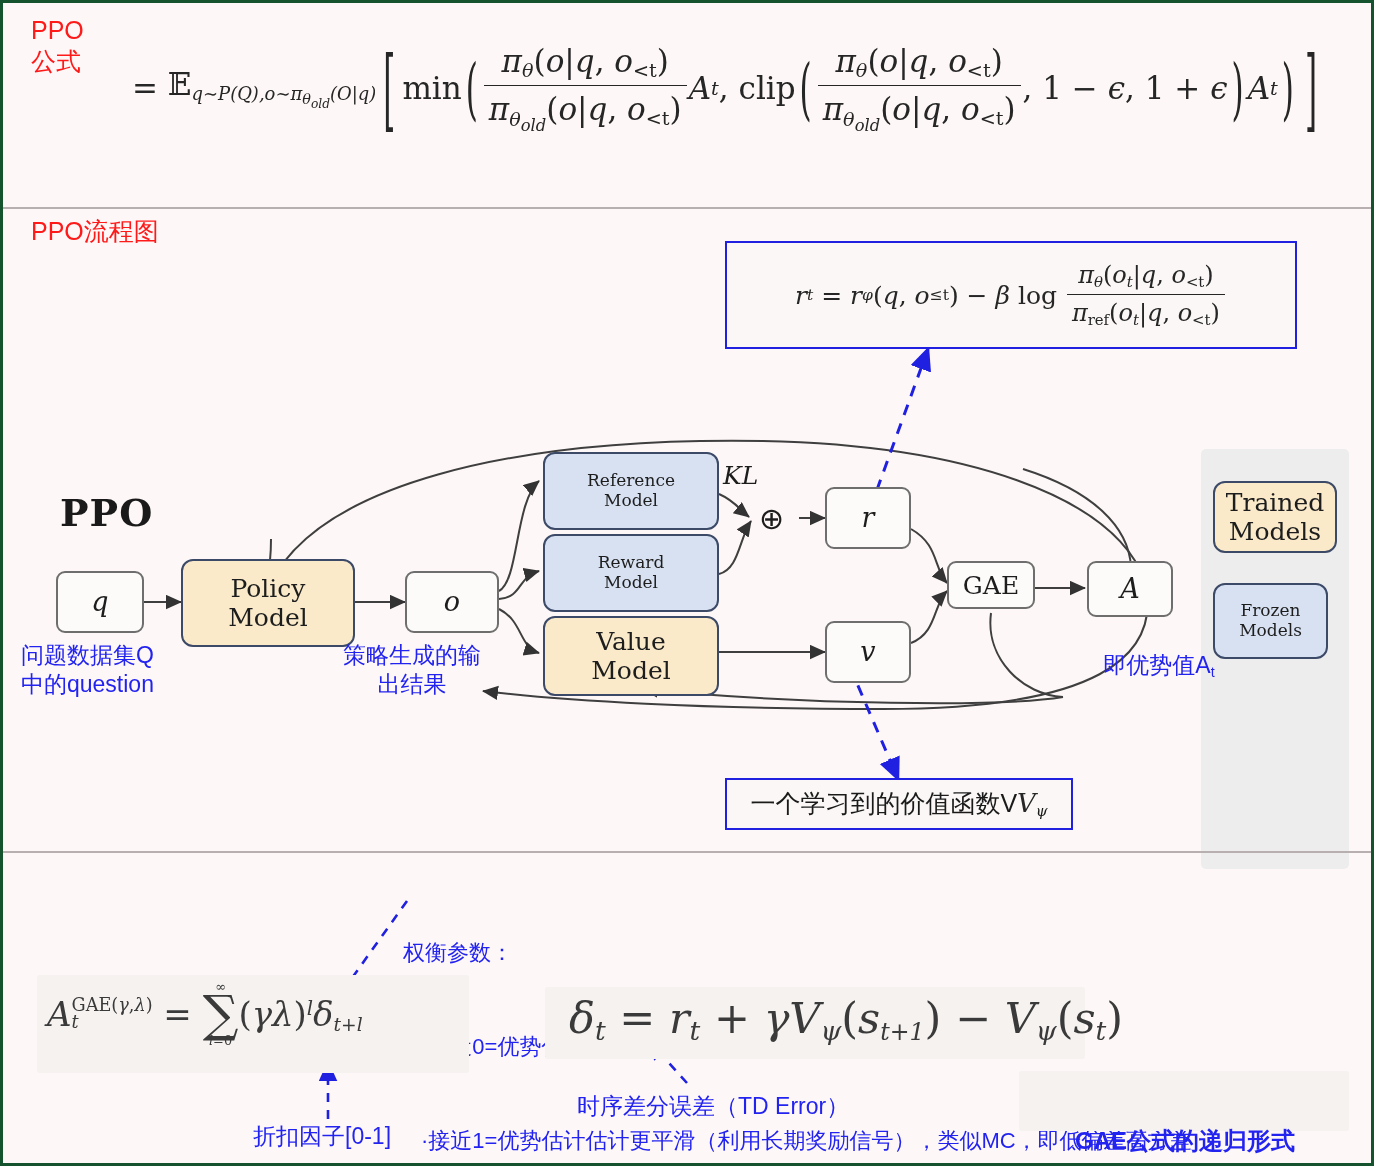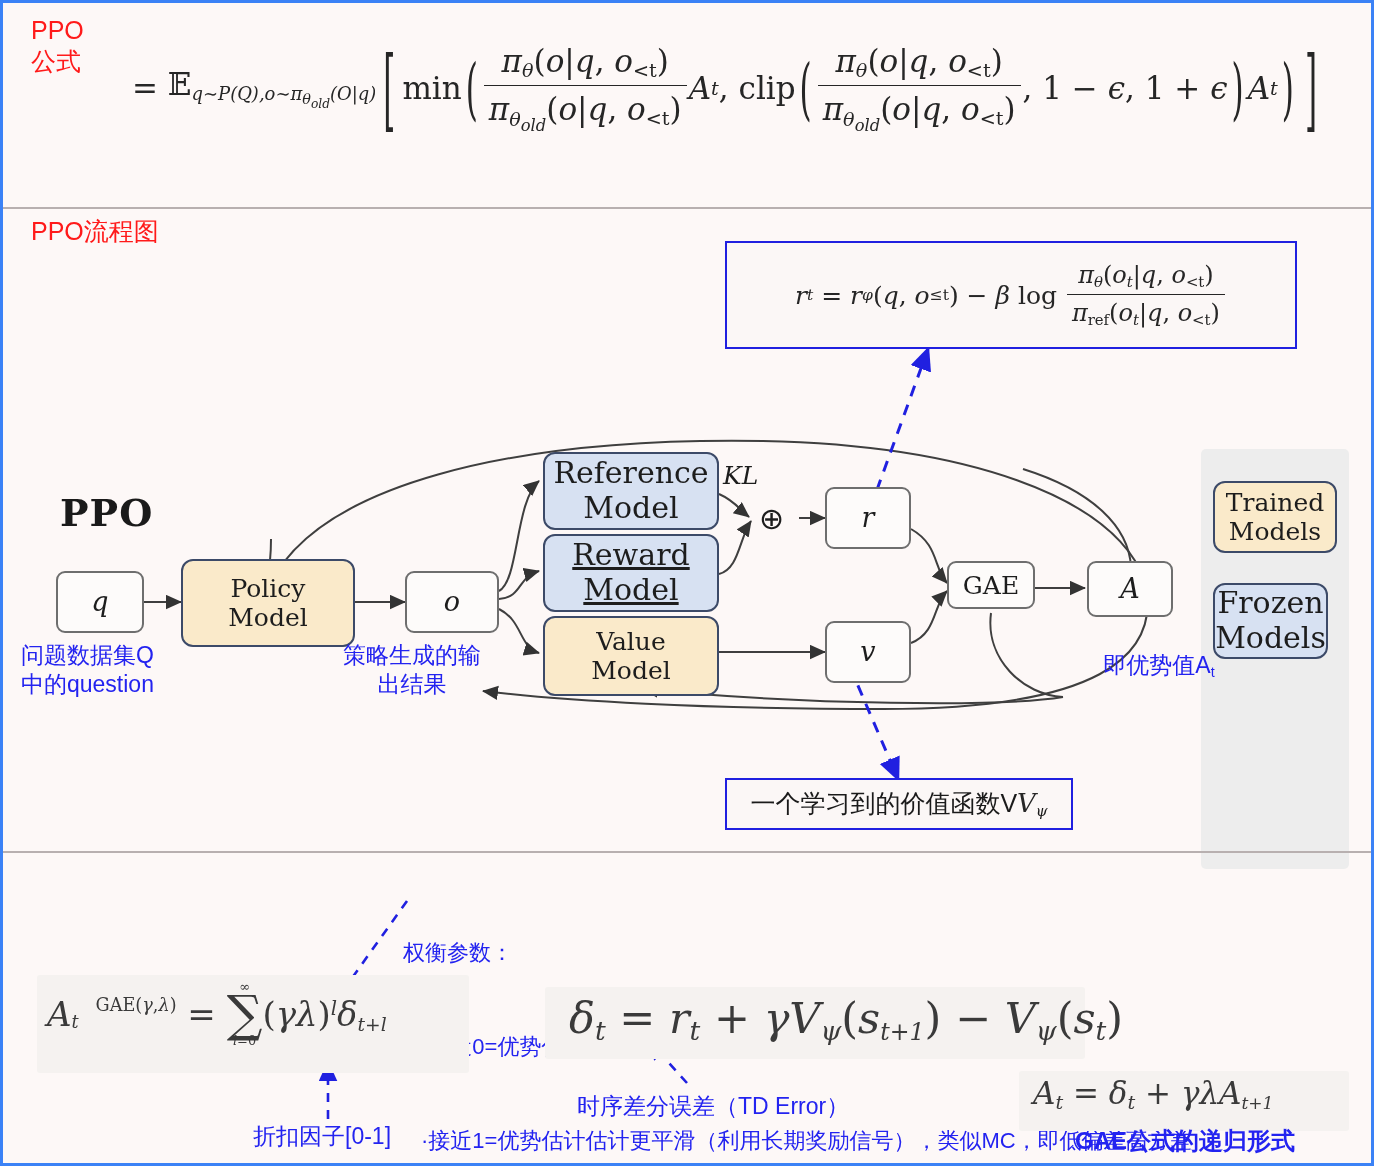--- a/index.html
+++ b/index.html
@@ -1,20 +1,20 @@
 <!DOCTYPE html>
 <html><head>
 <meta charset="utf-8">
 <style>
   html,body{margin:0;padding:0;background:#fff;}
   body{font-family:"Liberation Sans",sans-serif;}
   .page{
     position:relative;width:1374px;height:1166px;
     background:#fdf8f7;
-    border:3px solid #3b82f6;
+    border:3px solid #14532d;
     box-sizing:border-box;
     overflow:hidden;
   }
   .divider{position:absolute;left:0;width:100%;height:2px;background:#b8b0b0;}
   .sec-label{
     position:absolute;color:#ff1a1a;font-size:25px;font-weight:500;
     font-family:"Liberation Sans",sans-serif;line-height:1.22;white-space:pre;
   }
   
   .math{font-family:"DejaVu Serif","Liberation Serif",serif;color:#262626;}
@@ -39,21 +39,21 @@
   
   #flow{position:absolute;left:0;top:206px;width:1374px;height:642px;}
   .node{
     position:absolute;box-sizing:border-box;
     display:flex;align-items:center;justify-content:center;text-align:center;
     font-family:"DejaVu Serif","Liberation Serif",serif;color:#1d1d1d;
     line-height:1.16;
   }
   .n-plain{background:#fdfbfa;border:2px solid #6e6e6e;border-radius:9px;font-size:27px;font-style:italic;}
   .n-trained{background:#faeaca;border:2.5px solid #3c4a68;border-radius:12px;font-size:25px;}
-  .n-frozen{background:#d7e1f2;border:2.5px solid #3c4a68;border-radius:12px;font-size:30px;}
+  .n-frozen{background:#d7e1f2;border:2.5px solid #3c4a68;border-radius:12px;font-size:17px;}
   .ppo-title{position:absolute;font-family:"DejaVu Serif","Liberation Serif",serif;
     font-weight:700;font-size:38px;color:#1a1a1a;letter-spacing:1px;}
   .cn-note{position:absolute;color:#2323f0;font-size:23px;line-height:1.28;text-align:center;
      font-family:"Liberation Sans",sans-serif;white-space:pre;}
   .legend-bg{position:absolute;background:#ededed;border-radius:5px;}
   .bluebox{position:absolute;border:2.5px solid #2020e0;background:#fbf7f6;box-sizing:border-box;
      display:flex;align-items:center;justify-content:center;}
   .kl{position:absolute;font-family:"DejaVu Serif","Liberation Serif",serif;font-style:italic;font-size:25px;color:#1d1d1d;}
   .oplus{position:absolute;font-size:30px;color:#1d1d1d;font-family:"DejaVu Sans",sans-serif;}
 
@@ -195,21 +195,21 @@
     </div>
     <div class="node n-plain" style="left:402px;top:362px;width:94px;height:62px;">
       <span>o</span>
     </div>
 
     <div class="node n-frozen" style="left:540px;top:243px;width:176px;height:78px;">
       <div style="white-space:pre-line;">Reference
 Model</div>
     </div>
     <div class="node n-frozen" style="left:540px;top:325px;width:176px;height:78px;">
-      <div style="white-space:pre-line;text-decoration:underline;">Reward
+      <div style="white-space:pre-line;">Reward
 Model</div>
     </div>
     <div class="node n-trained" style="left:540px;top:407px;width:176px;height:80px;">
       <div style="white-space:pre-line;">Value
 Model</div>
     </div>
 
     <div class="kl" style="left:720px;top:252px;">KL</div>
     <div class="oplus" style="left:756px;top:292px;">⊕</div>
 
@@ -261,40 +261,37 @@
     <div class="anno" style="left:400px;top:22px;font-size:22px;line-height:1.42;">
       <div>权衡参数：</div>
       <div style="padding-left:18px;">·接近0=优势估计更依赖单步回报，高偏差低方差</div>
       <div style="padding-left:18px;">·接近1=优势估计估计更平滑（利用长期奖励信号），类似MC，即低偏差高方差</div>
     </div>
 
     <div class="eqbg" style="left:34px;top:122px;width:432px;height:98px;"></div>
     <div class="bigeq math" style="left:44px;top:128px;font-size:34px;display:flex;align-items:center;">
       <span class="mi">A</span>
         <span style="display:inline-block;vertical-align:middle;">
-        <sup class="up2" style="display:block;font-size:.52em;line-height:1;margin-left:24px;">GAE(<span class="mi">γ</span>,<span class="mi">λ</span>)</sup>
+        <sup class="up2" style="display:block;font-size:.52em;line-height:1;">GAE(<span class="mi">γ</span>,<span class="mi">λ</span>)</sup>
         <sub style="display:block;font-size:.52em;line-height:1;">t</sub>
       </span>
       <span>&nbsp;=&nbsp;</span>
       <span class="sum">
         <span class="lim">∞</span>
         <span class="sig">∑</span>
         <span class="lim"><span class="mi">l</span>=0</span>
       </span>
       <span>(<span class="mi">γλ</span>)<sup class="mi" style="font-size:.58em;">l</sup><span class="mi">δ</span><sub style="font-size:.55em;">t+l</sub></span>
     </div>
 
     <div class="eqbg" style="left:542px;top:134px;width:540px;height:72px;"></div>
     <div class="bigeq math" style="left:566px;top:140px;font-size:43px;">
       <span class="mi">δ</span><sub>t</sub><span>&nbsp;=&nbsp;</span><span class="mi">r</span><sub>t</sub><span>&nbsp;+&nbsp;</span><span class="mi">γV</span><sub>ψ</sub><span>(<span class="mi">s</span><sub style="font-size:.55em;">t+1</sub>)&nbsp;−&nbsp;</span><span class="mi">V</span><sub>ψ</sub><span>(<span class="mi">s</span><sub>t</sub>)</span>
     </div>
 
     <div class="eqbg" style="left:1016px;top:218px;width:330px;height:60px;"></div>
-    <div class="bigeq math" style="left:1030px;top:222px;font-size:31px;">
-      <span class="mi">A</span><sub>t</sub><span>&nbsp;=&nbsp;</span><span class="mi">δ</span><sub>t</sub><span>&nbsp;+&nbsp;</span><span class="mi">γλA</span><sub style="font-size:.55em;">t+1</sub>
-    </div>
 
     <div class="anno" style="left:250px;top:268px;font-size:23px;">折扣因子[0-1]</div>
     <div class="anno" style="left:1072px;top:272px;font-size:24px;font-weight:600;">GAE公式的递归形式</div>
     <div class="anno" style="left:574px;top:238px;font-size:23px;">时序差分误差（TD Error）</div>
   </div>
 
 </div>
 
 </body></html>

